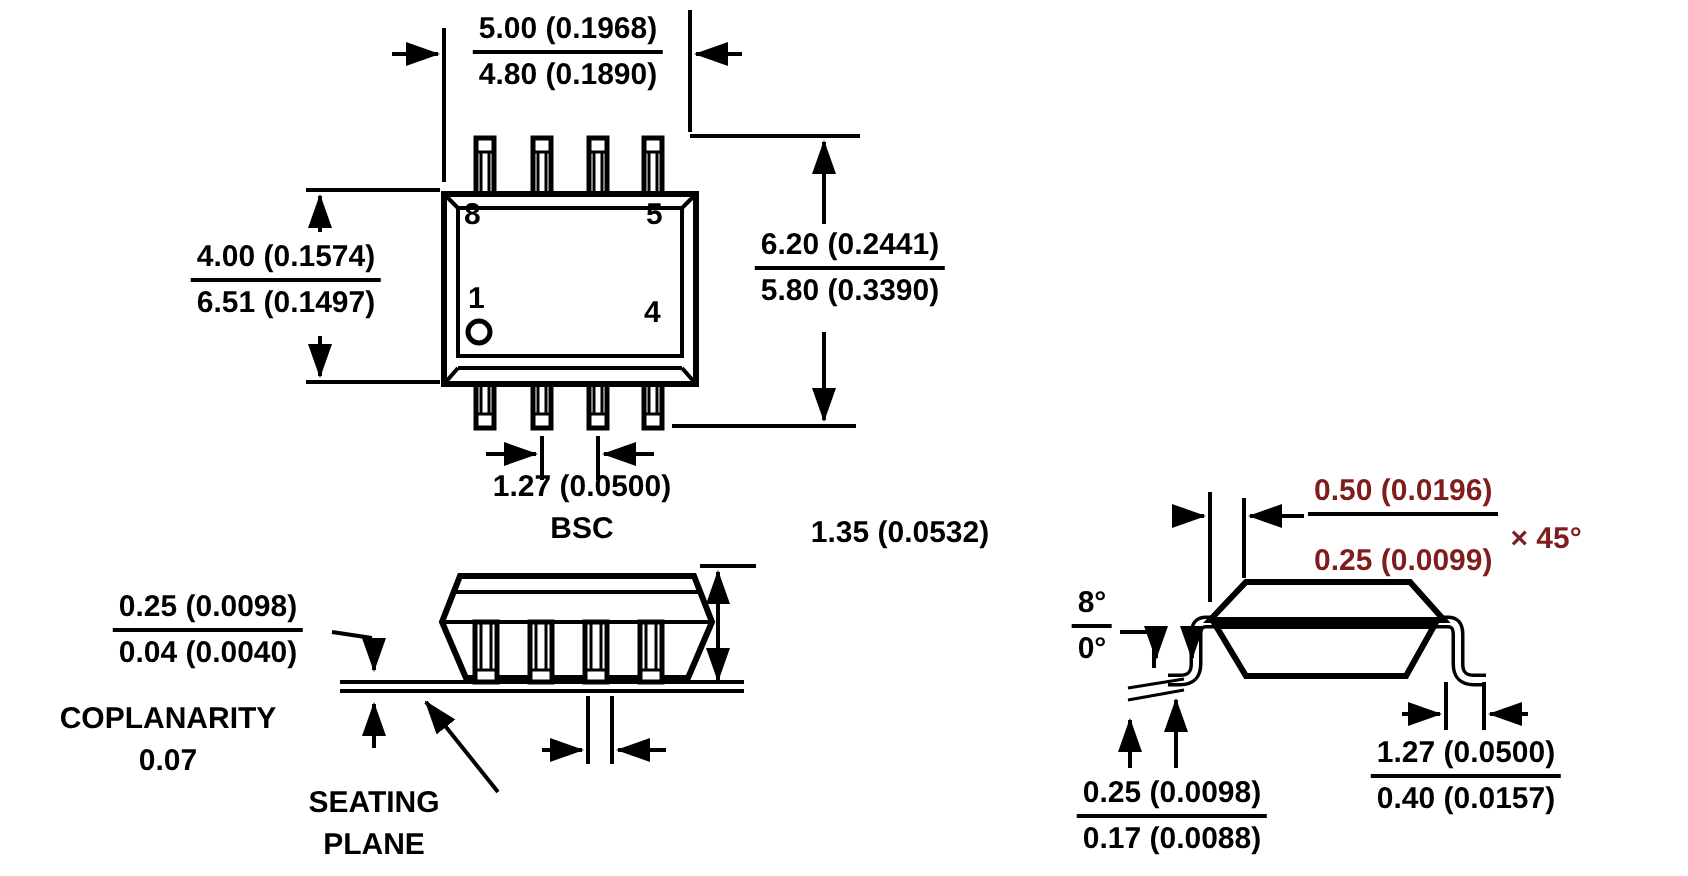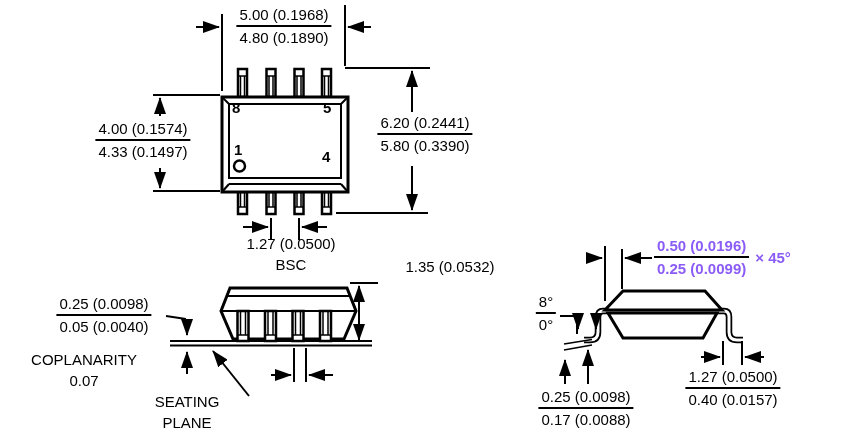--- a/index.html
+++ b/index.html
@@ -1,27 +1,27 @@
 <!DOCTYPE html>
 <html><head>
 <meta charset="utf-8">
 <style>
   html,body{margin:0;padding:0;background:#fff;}
   .canvas{position:relative;width:844px;height:438px;background:#fff;overflow:hidden;
           font-family:"Liberation Sans",sans-serif;color:#000;}
   svg{position:absolute;left:0;top:0;}
   .frac,.stack{position:absolute;transform:translateX(-50%);text-align:center;
-        font-weight:normal;font-size:15px;line-height:21px;white-space:nowrap;color:#000;}
+        font-weight:bold;font-size:15px;line-height:21px;white-space:nowrap;color:#000;}
   .frac .num{border-bottom:2.5px solid #000;padding:0 3px;}
   .frac .den{padding:0 3px;}
   .suffix-row{position:absolute;display:flex;align-items:center;font-weight:bold;
-        font-size:15px;line-height:21px;white-space:nowrap;color:#8b5cf6;}
+        font-size:15px;line-height:21px;white-space:nowrap;color:#7f1d1d;}
   .suffix-row .fracbox{text-align:center;}
   .suffix-row .fracbox .num{border-bottom:2.5px solid #000;padding:0 3px;}
-  .suffix-row .fracbox .den{padding:0 3px;}
+  .suffix-row .fracbox .den{padding:12px 3px;}
   .suffix-row .suffix{margin-left:6px;}
   .pinnum{position:absolute;font-weight:bold;font-size:15px;color:#000;}
 </style>
 </head>
 <body>
 
 <div class="canvas">
 
 <svg width="844" height="438" viewBox="0 0 844 438">
   <defs>
@@ -181,40 +181,40 @@
   </g>
 </svg>
 
 <div class="frac" style="left:284px;top:4px;">
   <div class="num">5.00 (0.1968)</div>
   <div class="den">4.80 (0.1890)</div>
 </div>
 
 <div class="frac" style="left:143px;top:118px;">
   <div class="num">4.00 (0.1574)</div>
-  <div class="den">4.33 (0.1497)</div>
+  <div class="den">6.51 (0.1497)</div>
 </div>
 
 <div class="frac" style="left:425px;top:112px;">
   <div class="num">6.20 (0.2441)</div>
   <div class="den">5.80 (0.3390)</div>
 </div>
 
 <div class="stack" style="left:291px;top:233px;">
   <div>1.27 (0.0500)</div>
   <div>BSC</div>
 </div>
 
 <div class="frac" style="left:450px;top:256px;">
   <div class="den">1.35 (0.0532)</div>
 </div>
 
 <div class="frac" style="left:104px;top:293px;">
   <div class="num">0.25 (0.0098)</div>
-  <div class="den">0.05 (0.0040)</div>
+  <div class="den">0.04 (0.0040)</div>
 </div>
 
 <div class="stack" style="left:84px;top:349px;">
   <div>COPLANARITY</div>
   <div>0.07</div>
 </div>
 
 <div class="stack" style="left:187px;top:391px;">
   <div>SEATING</div>
   <div>PLANE</div>

